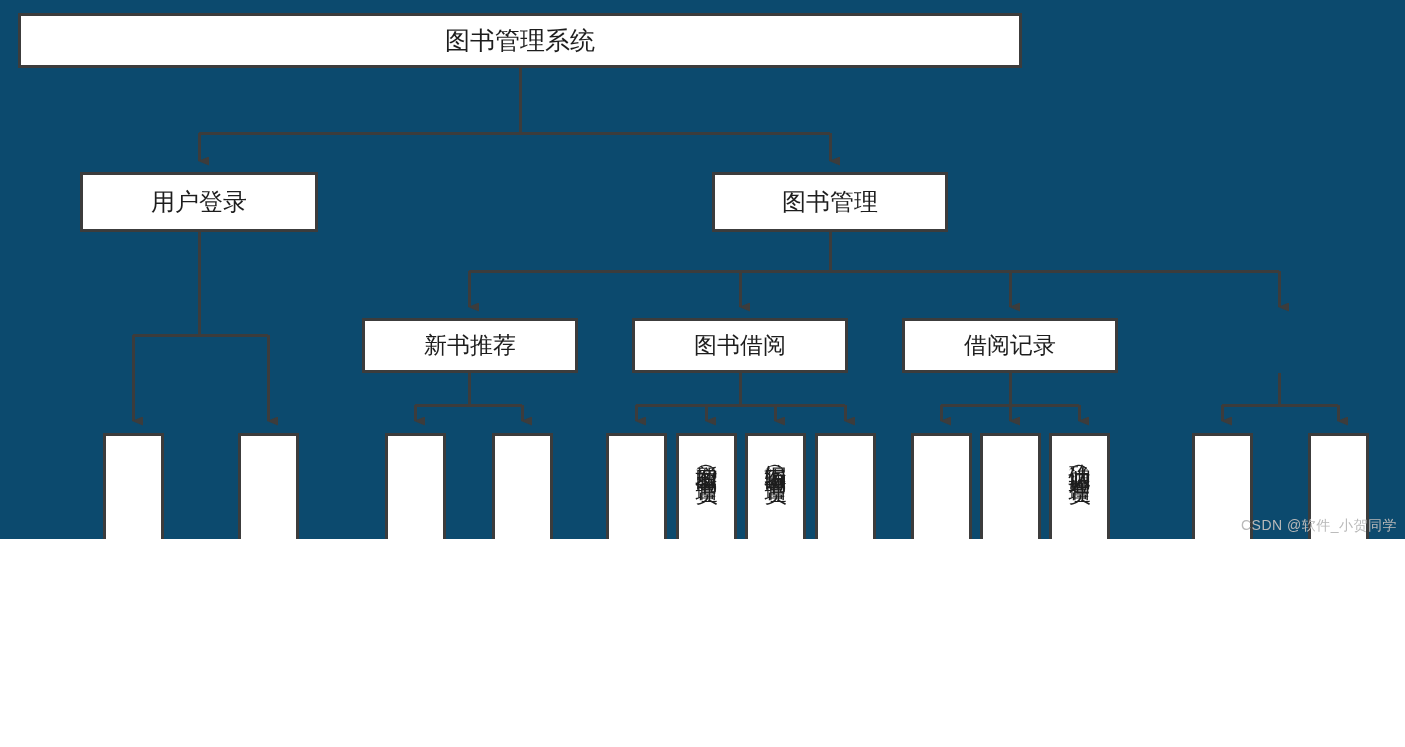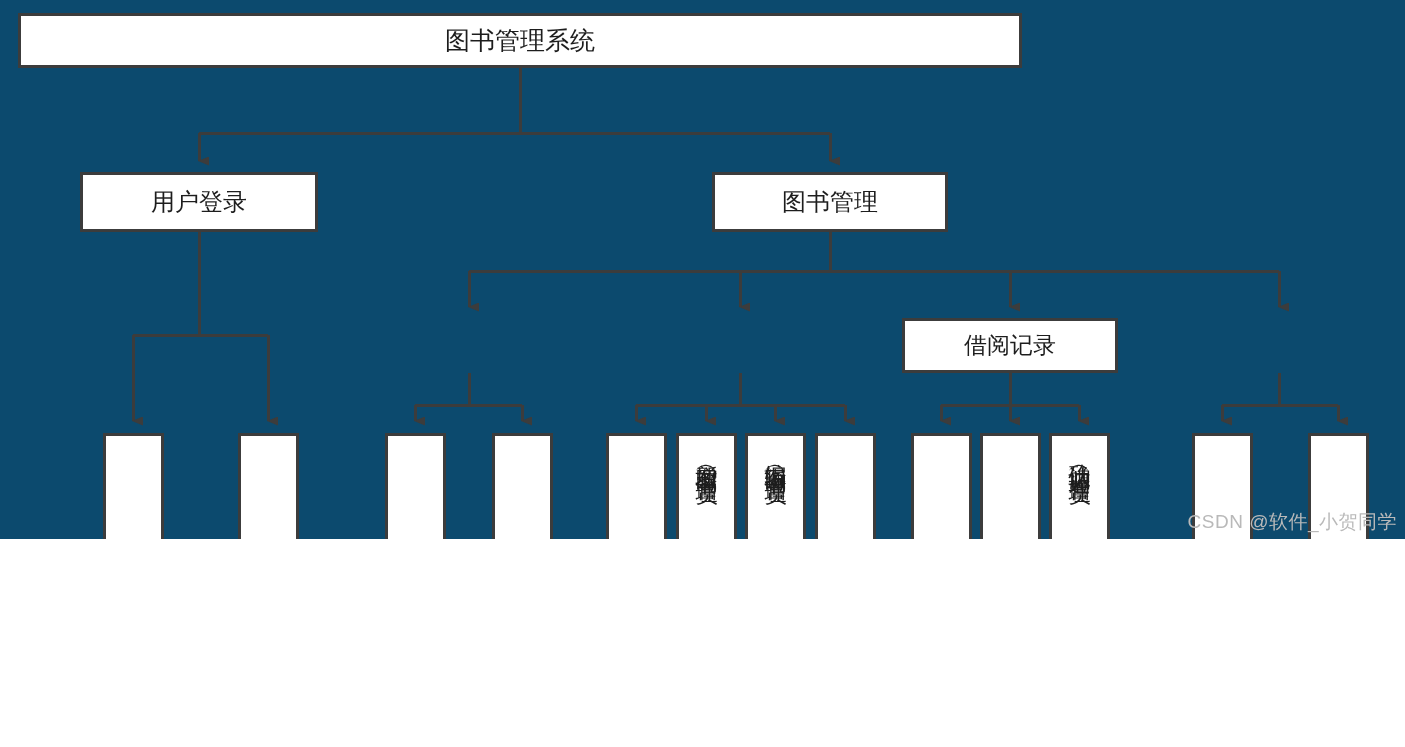--- a/index.html
+++ b/index.html
@@ -67,21 +67,21 @@
   }
   .leaf-inner.top-align {
     align-items: flex-start;
     padding-top: 4px;
     box-sizing: border-box;
   }
   .watermark {
     position: absolute;
     right: 8px;
     bottom: 4px;
-    font-size: 19px;
+    font-size: 14px;
     color: #b9b9b9;
     letter-spacing: 0.5px;
     white-space: nowrap;
     pointer-events: none;
   }
 </style>
 </head>
 <body>
 
 <div id="diagram-root">
@@ -142,20 +142,26 @@
     <span>图书管理系统</span>
   </div>
 
   <div class="node-box level-2" style="left:80px; top:172px; width:238px; height:60px;">
     <span>用户登录</span>
   </div>
   <div class="node-box level-2" style="left:712px; top:172px; width:236px; height:60px;">
     <span>图书管理</span>
   </div>
 
+  <div class="node-box level-3" style="left:362px; top:318px; width:216px; height:55px;">
+    <span>新书推荐</span>
+  </div>
+  <div class="node-box level-3" style="left:632px; top:318px; width:216px; height:55px;">
+    <span>图书借阅</span>
+  </div>
   <div class="node-box level-3" style="left:902px; top:318px; width:216px; height:55px;">
     <span>借阅记录</span>
   </div>
 
   <div class="node-box leaf" style="left:103px; top:433px; width:61px; height:302px;">
     <div class="leaf-inner">
       <span class="vtext">用户登录</span>
     </div>
   </div>
   <div class="node-box leaf" style="left:238px; top:433px; width:61px; height:302px;">

